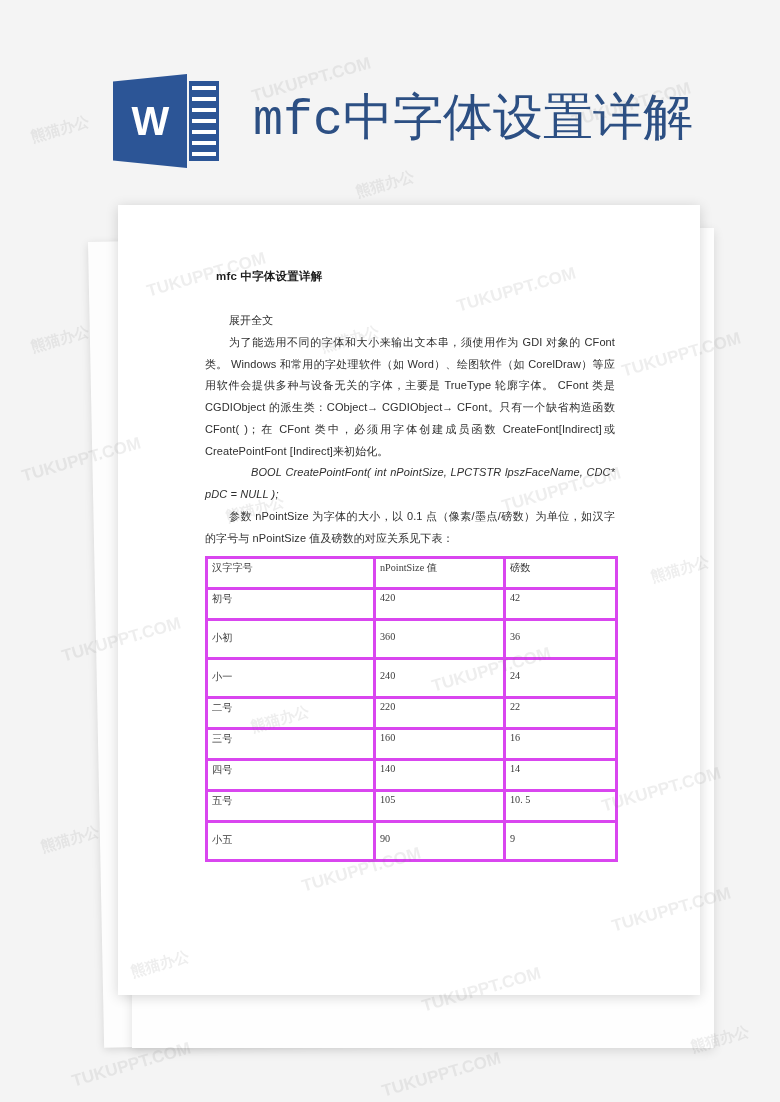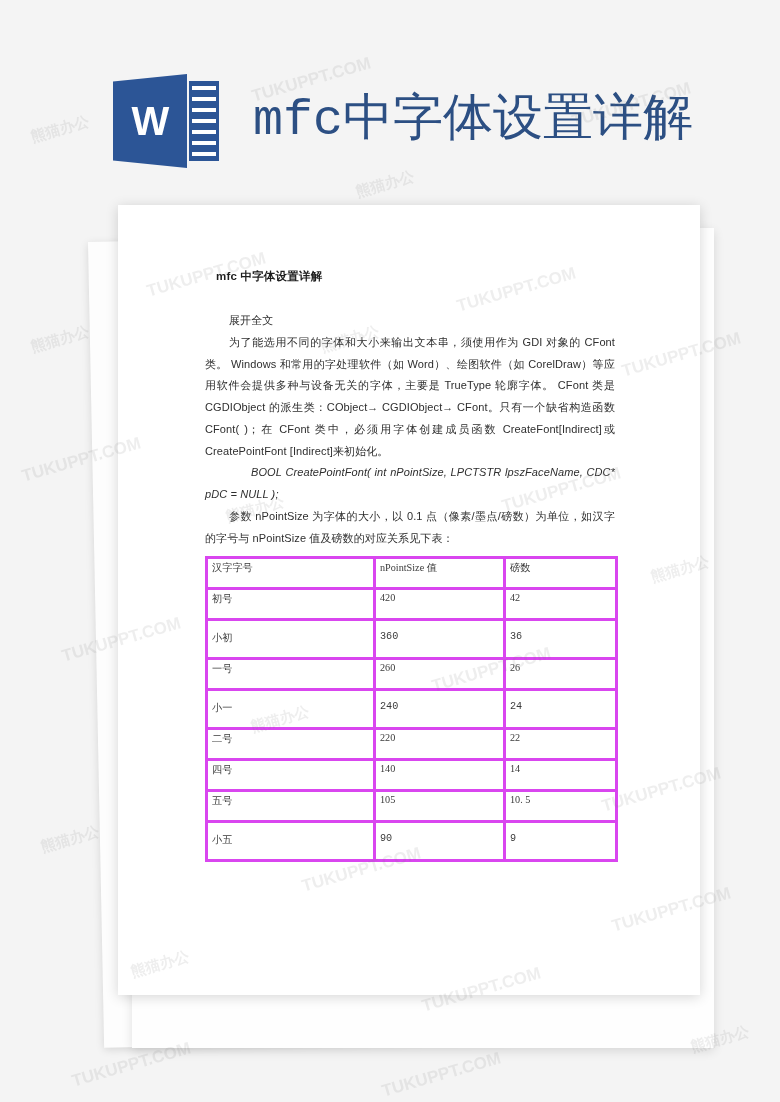--- a/index.html
+++ b/index.html
@@ -92,21 +92,21 @@
   .size-table td,.size-table th{
     border:3px solid #d946ef;
     padding:2px 4px 7px 4px;
     text-align:left;font-weight:400;vertical-align:top;
     height:19px;
   }
   .size-table col.c1{width:168px;}
   .size-table col.c2{width:130px;}
   .size-table col.c3{width:112px;}
   .size-table tr.pair-b td{border-top:1px solid transparent;}
-  .size-table tr.pair-b td{padding-top:10px;font-family:Liberation Mono, monospace;}
+  .size-table tr.pair-b td{padding-top:10px;}
 
   
   .wm-layer{position:absolute;inset:0;pointer-events:none;overflow:hidden;}
   .wm{
     position:absolute;color:rgba(120,120,120,0.13);
     font-size:17px;font-weight:700;white-space:nowrap;
     transform:rotate(-16deg);
     font-family:"Liberation Sans","DejaVu Sans",sans-serif;
   }
   .wm.cn{font-size:15px;}
@@ -167,34 +167,34 @@
           <tr>
             <td>初号</td>
             <td>420</td>
             <td>42</td>
           </tr>
           <tr class="pair-b">
             <td>小初</td>
             <td>360</td>
             <td>36</td>
           </tr>
-          <tr>
-            <td>一号</td>
-            <td>260</td>
-            <td>26</td>
-          </tr>
           <tr class="pair-b">
             <td>小一</td>
             <td>240</td>
             <td>24</td>
           </tr>
           <tr>
             <td>二号</td>
             <td>220</td>
             <td>22</td>
+          </tr>
+          <tr>
+            <td>三号</td>
+            <td>160</td>
+            <td>16</td>
           </tr>
           <tr>
             <td>四号</td>
             <td>140</td>
             <td>14</td>
           </tr>
           <tr>
             <td>五号</td>
             <td>105</td>
             <td>10. 5</td>

